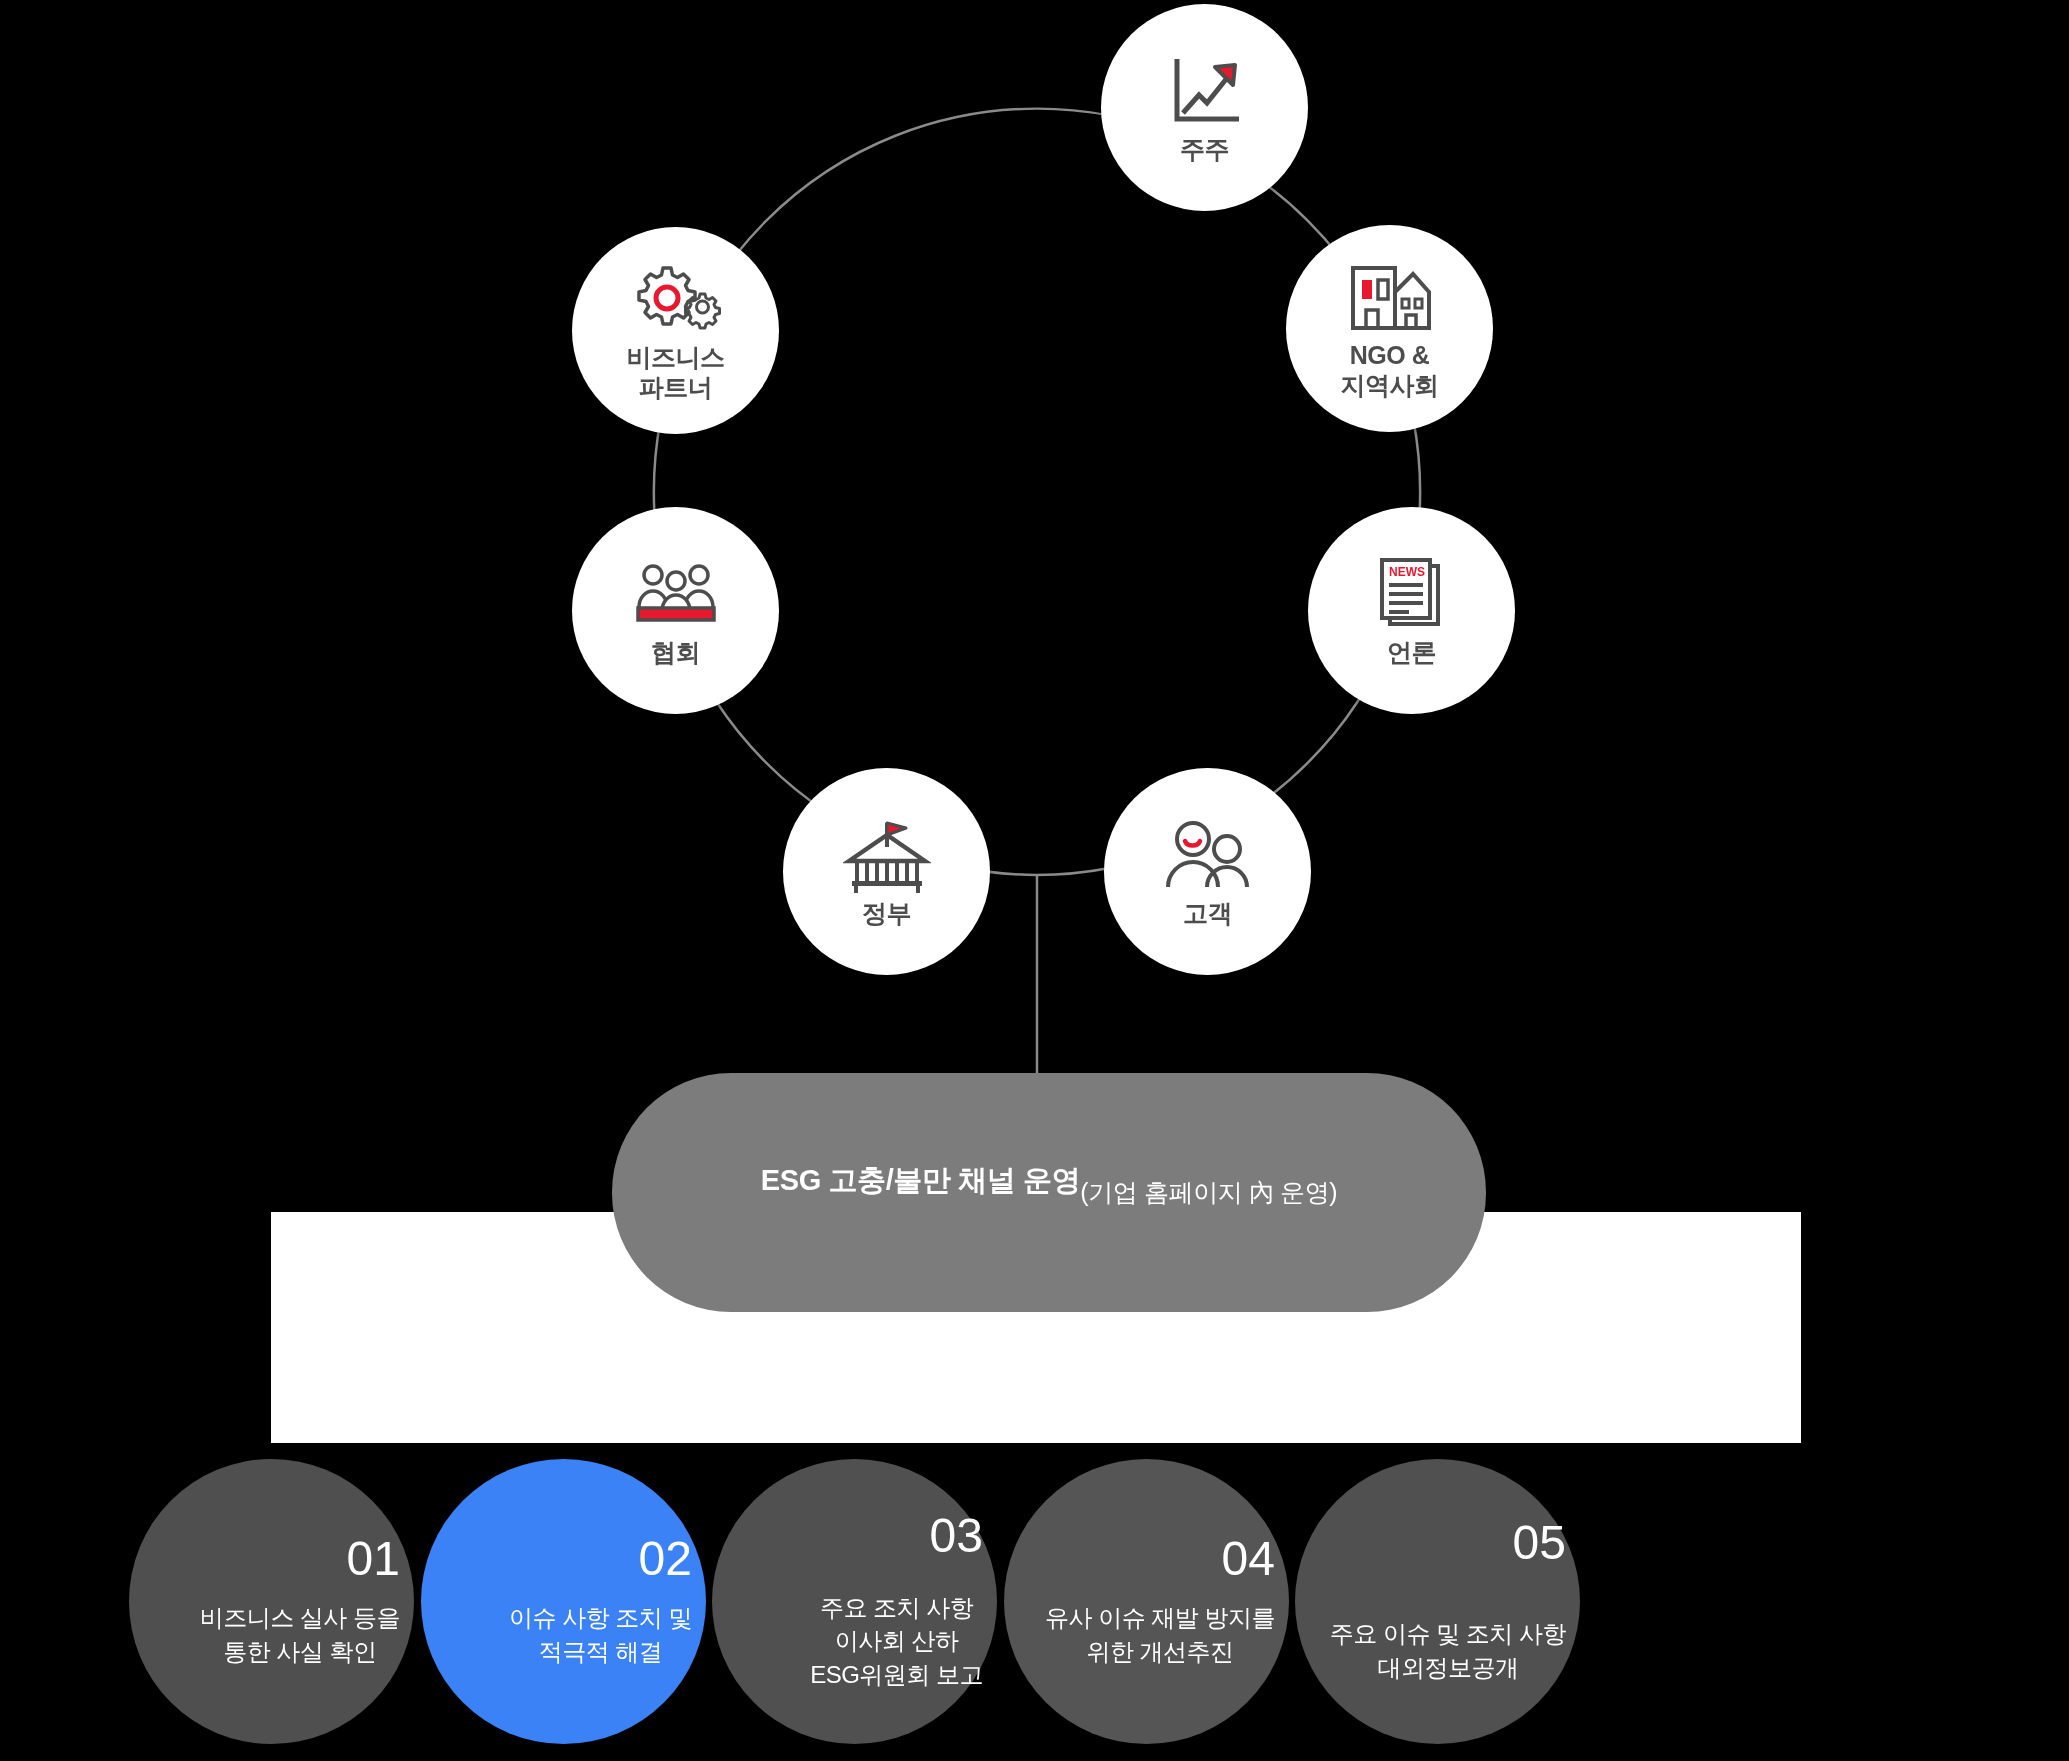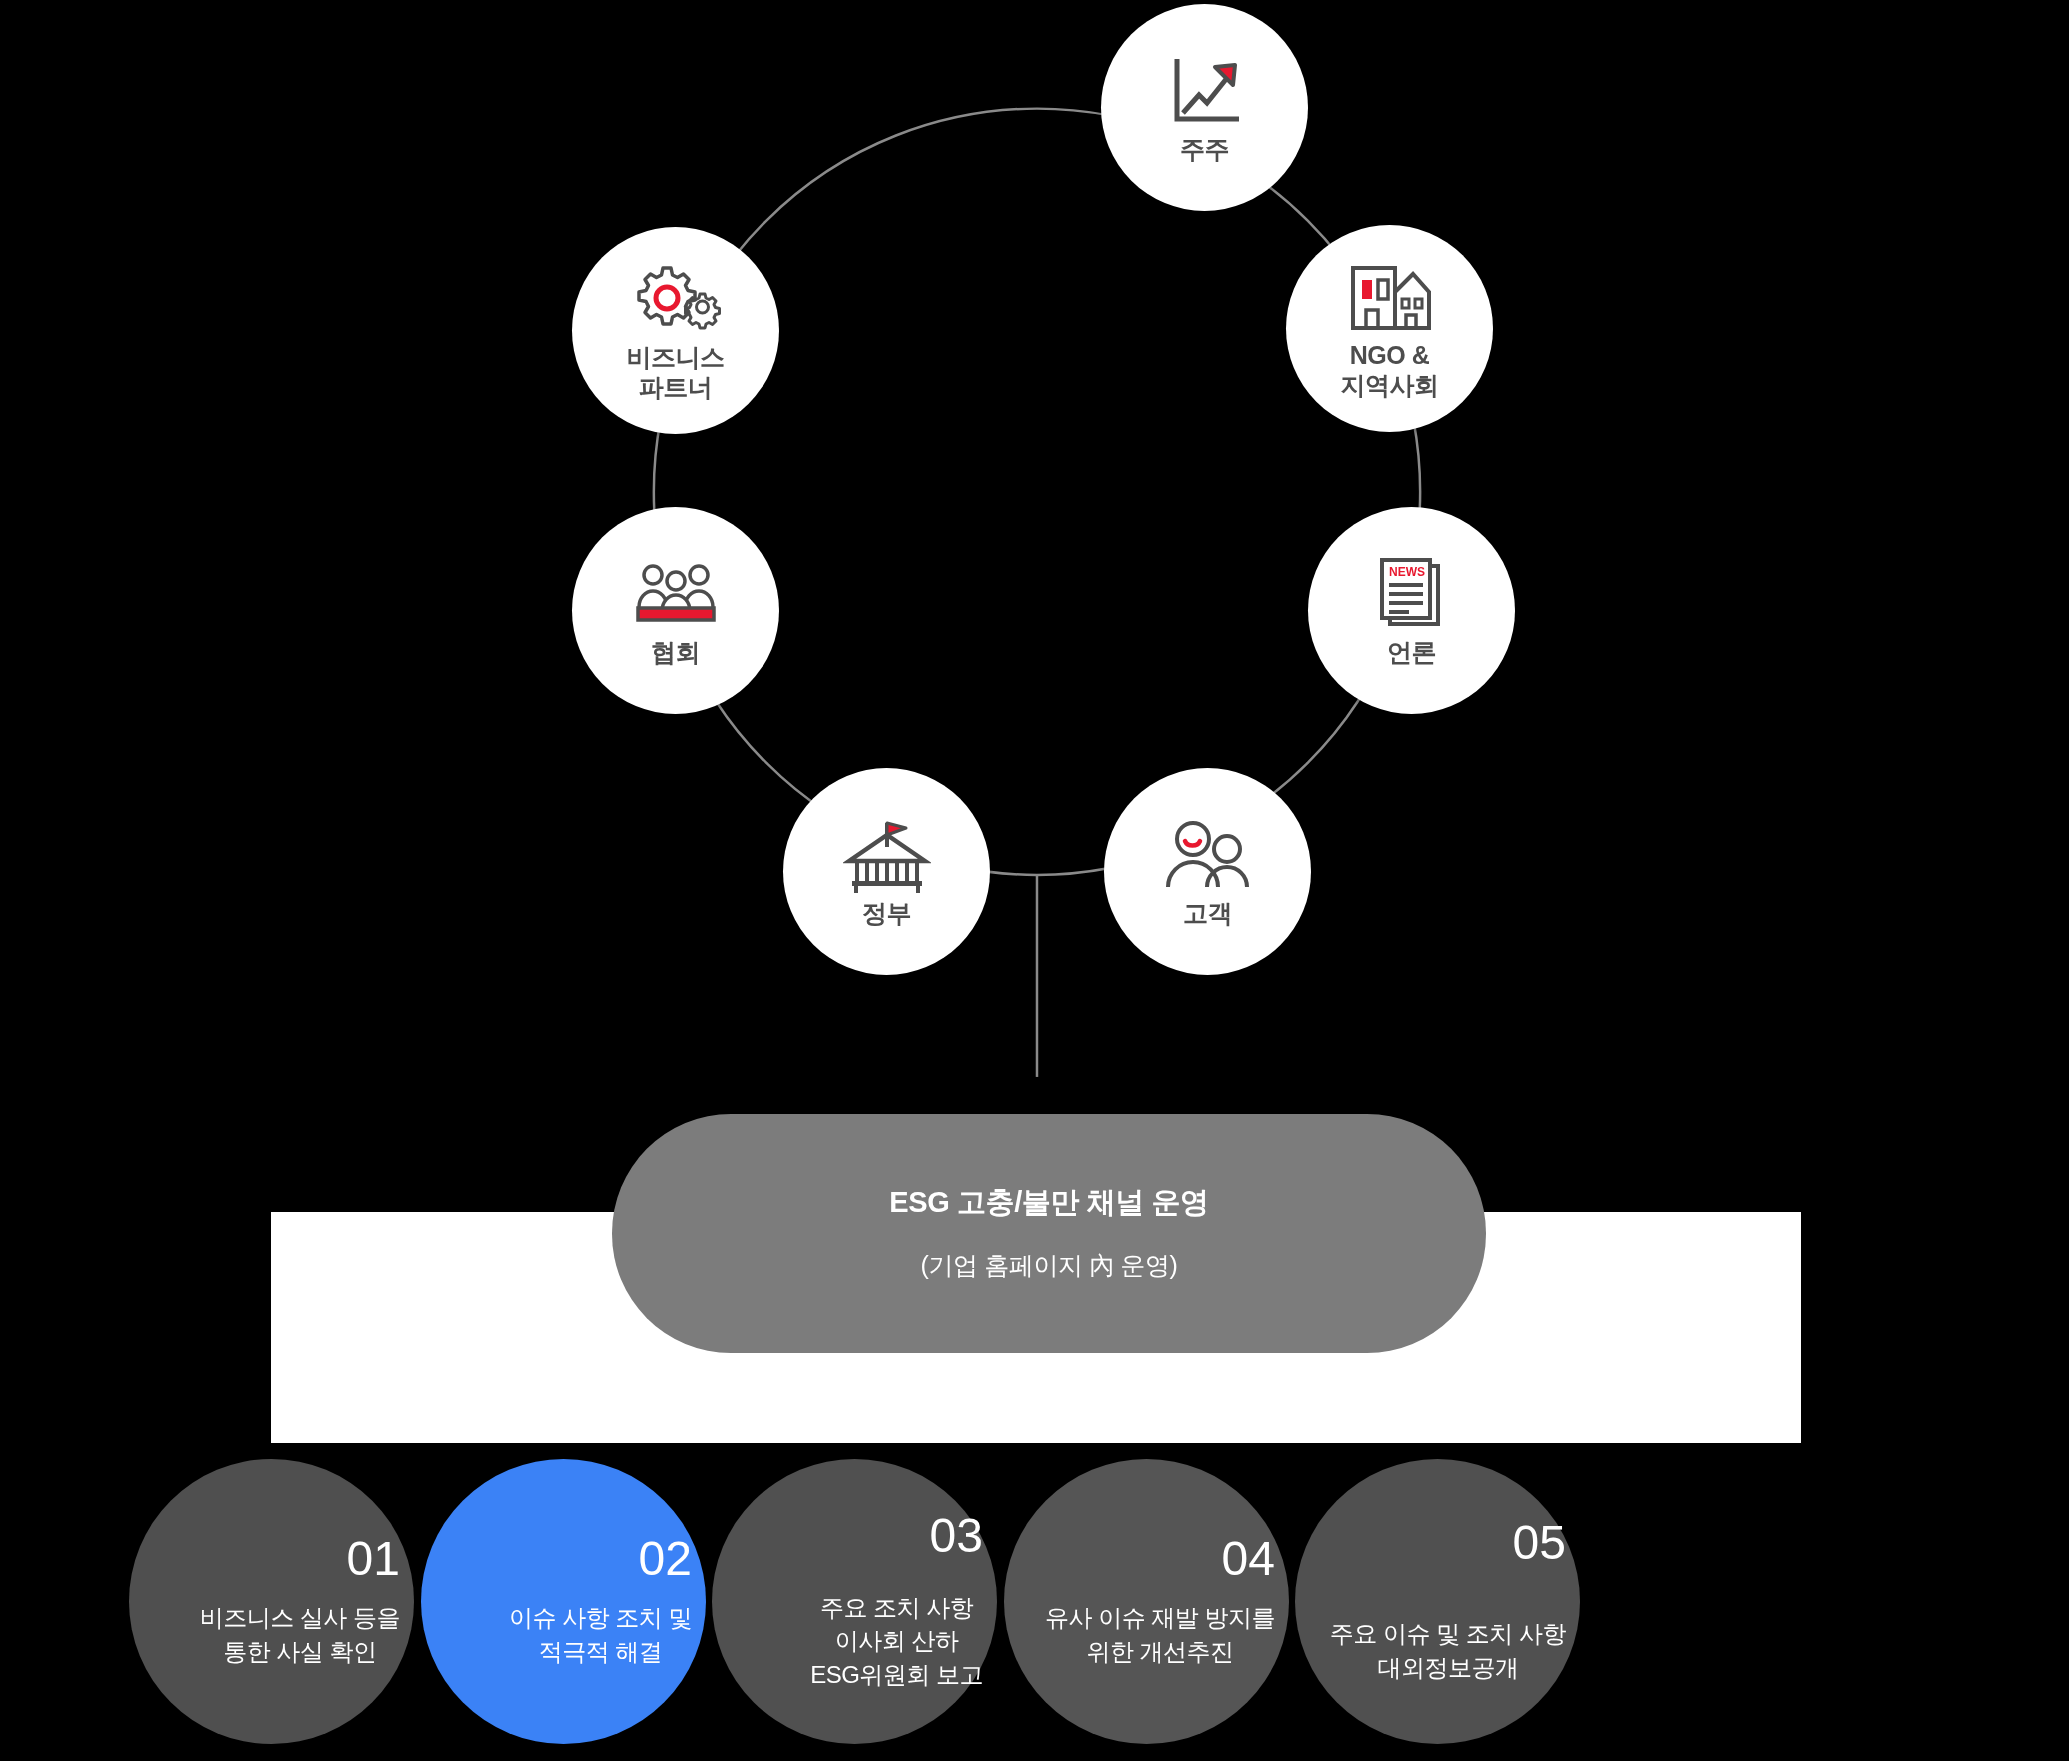--- a/index.html
+++ b/index.html
@@ -30,22 +30,22 @@
   #node-ngo{left:1286px;top:225px;}
   #node-media{left:1308px;top:507px;}
   #node-customer{left:1104px;top:768px;}
   #node-government{left:783px;top:768px;}
   #node-association{left:572px;top:507px;}
   #node-partner{left:572px;top:227px;}
 
   
   .pill{position:absolute;left:612px;top:1073px;width:874px;height:239px;
         background:#7c7c7c;border-radius:119px;
-        display:flex;flex-direction:column;align-items:center;
-        justify-content:center;box-sizing:border-box;margin-top:41px;}
+        display:flex;flex-direction:row;align-items:center;
+        justify-content:center;box-sizing:border-box;}
   .pill-title{color:#fff;font-size:29px;font-weight:bold;letter-spacing:-0.4px;
               margin-bottom:24px;}
   .pill-sub{color:#fff;font-size:25px;line-height:1.45;text-align:center;
             letter-spacing:-0.4px;}
 
   
   .proc{position:absolute;width:285px;height:285px;border-radius:50%;
         display:flex;flex-direction:column;align-items:flex-end;
         justify-content:center;box-sizing:border-box;padding:0 14px;}
   .proc .num{color:#ffffff;font-size:48px;line-height:1;margin-bottom:18px;

